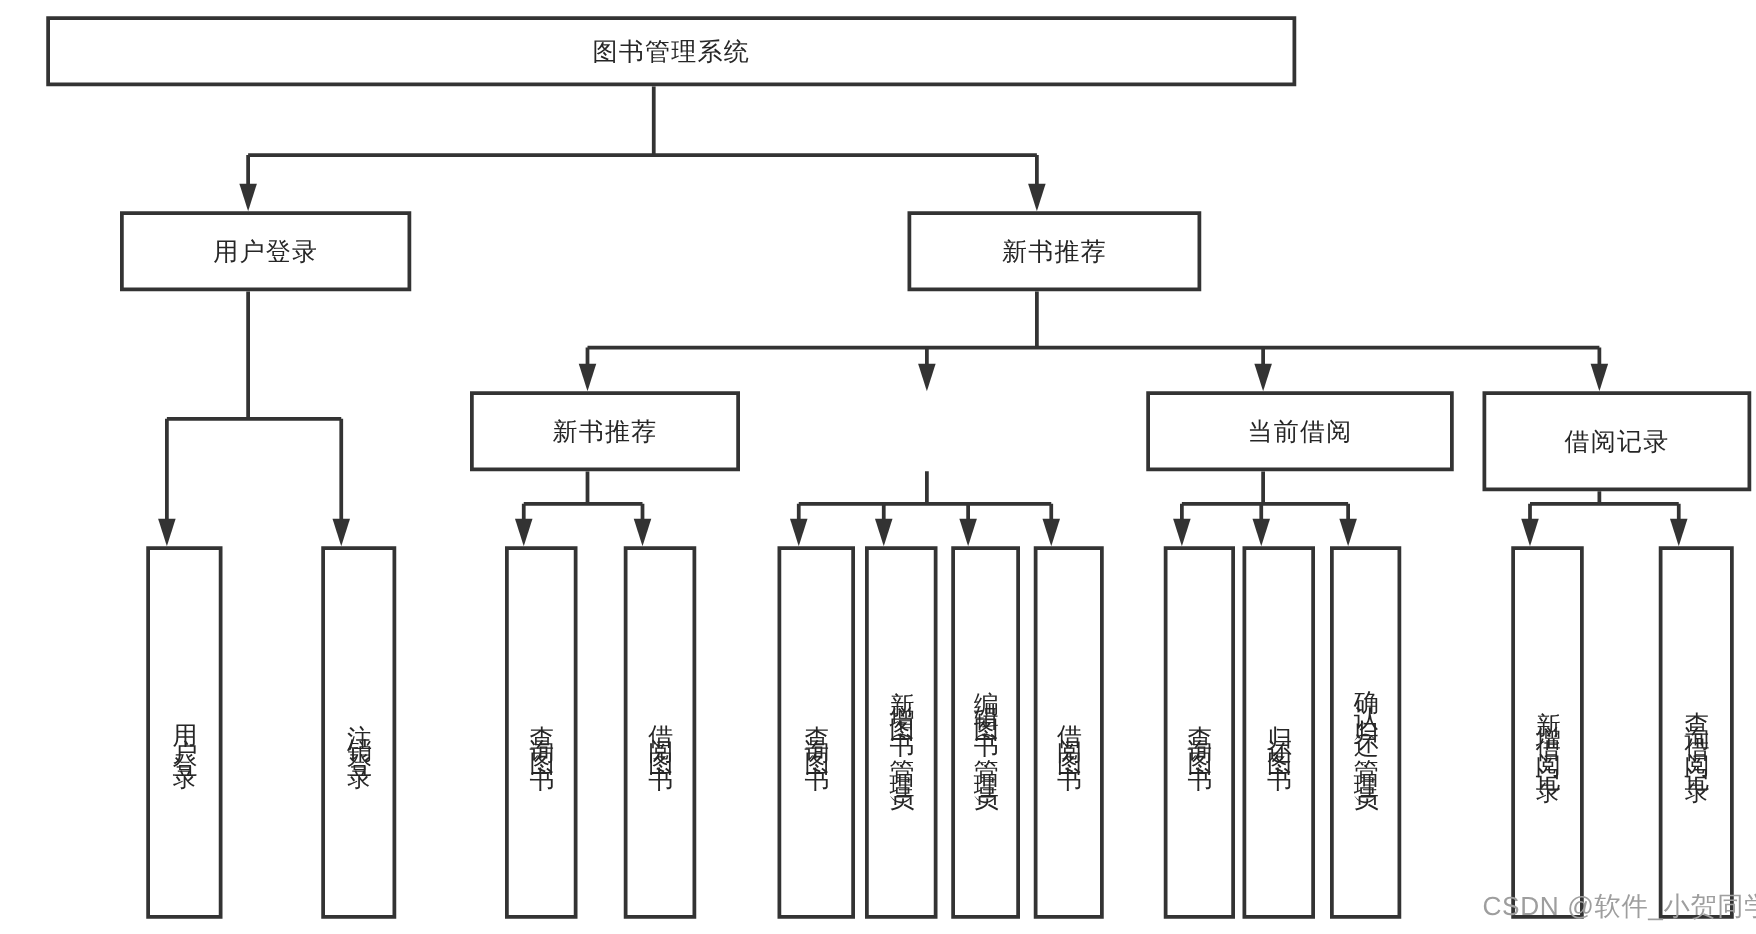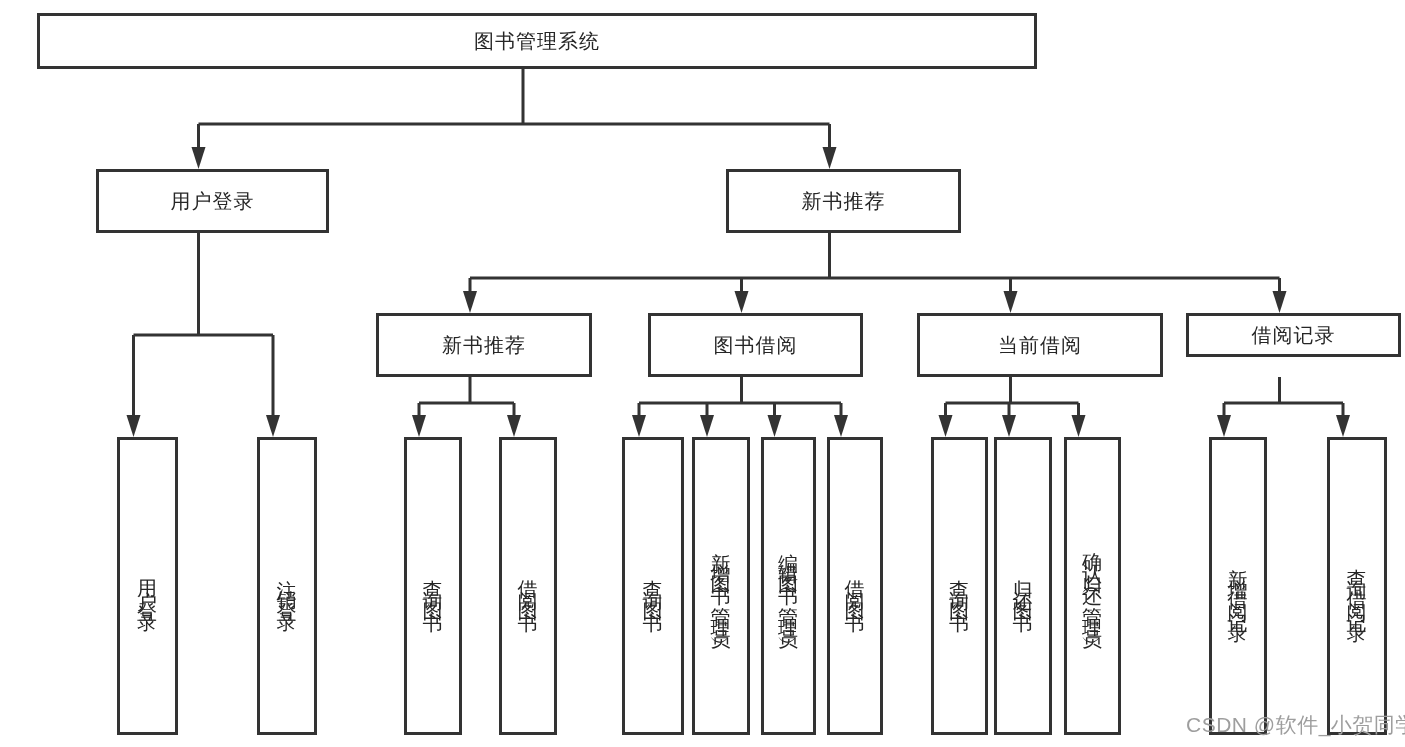--- a/index.html
+++ b/index.html
@@ -89,23 +89,22 @@
       <path d="M1336 415 L1350 415 L1343 437 Z"></path>
     </g>
   </svg>
 
   <div class="box" style="left:23px; top:13px; width:1000px; height:56px;">图书管理系统</div>
 
   <div class="box" style="left:82px; top:169px; width:233px; height:64px;">用户登录</div>
   <div class="box" style="left:712px; top:169px; width:235px; height:64px;">新书推荐</div>
 
   <div class="box" style="left:362px; top:313px; width:216px; height:64px;font-family:Liberation Serif, serif;">新书推荐</div>
-  <div class="box" style="left:634px; top:313px; width:215px; height:64px;">图书借阅</div>
   <div class="box" style="left:903px; top:313px; width:246px; height:64px;">当前借阅</div>
-  <div class="box" style="left:1172px; top:313px; width:215px; height:44px;">借阅记录</div>
+  <div class="box" style="left:1172px; top:313px; width:215px; height:80px;">借阅记录</div>
 
   <div class="box leaf" style="left:103px; width:61px;">
     <span class="vtext">用户登录</span>
   </div>
   <div class="box leaf" style="left:243px; width:60px;">
     <span class="vtext">注销登录</span>
   </div>
 
   <div class="box leaf" style="left:390px; width:58px;">
     <span class="vtext">查询图书</span>

